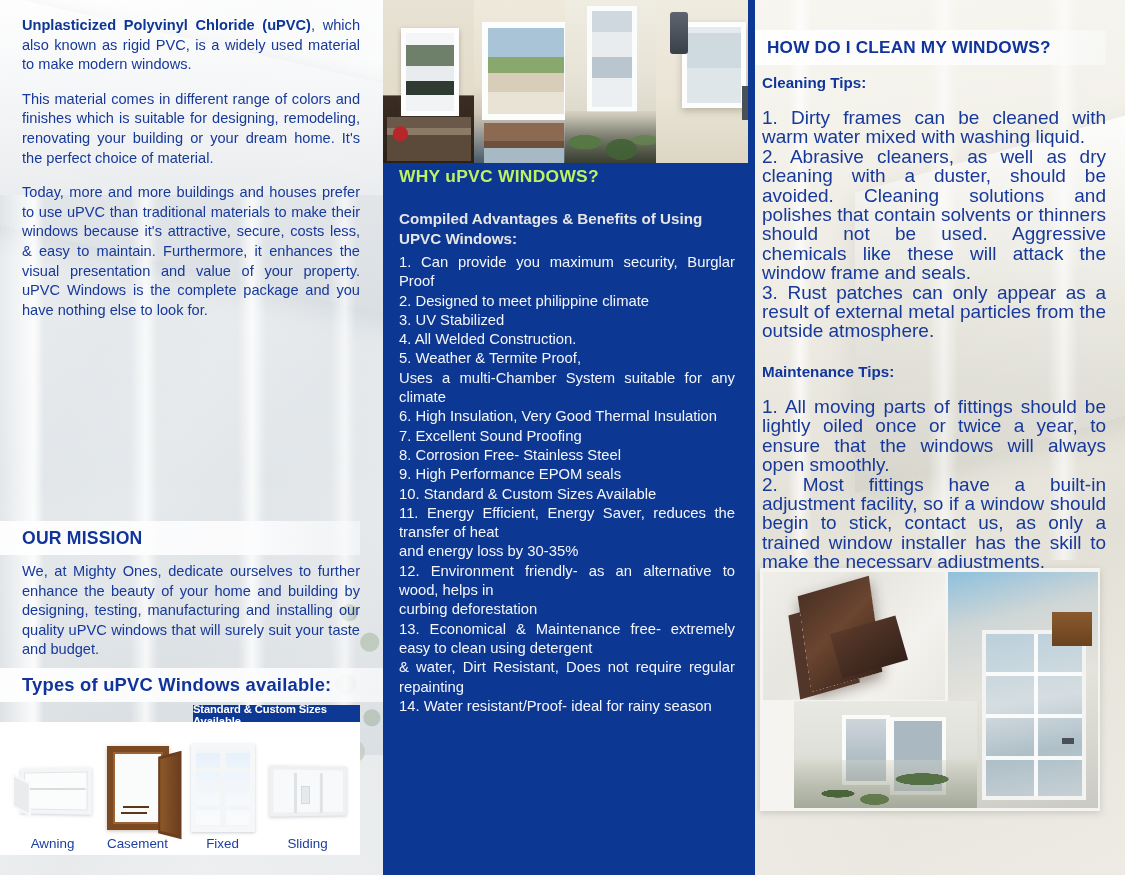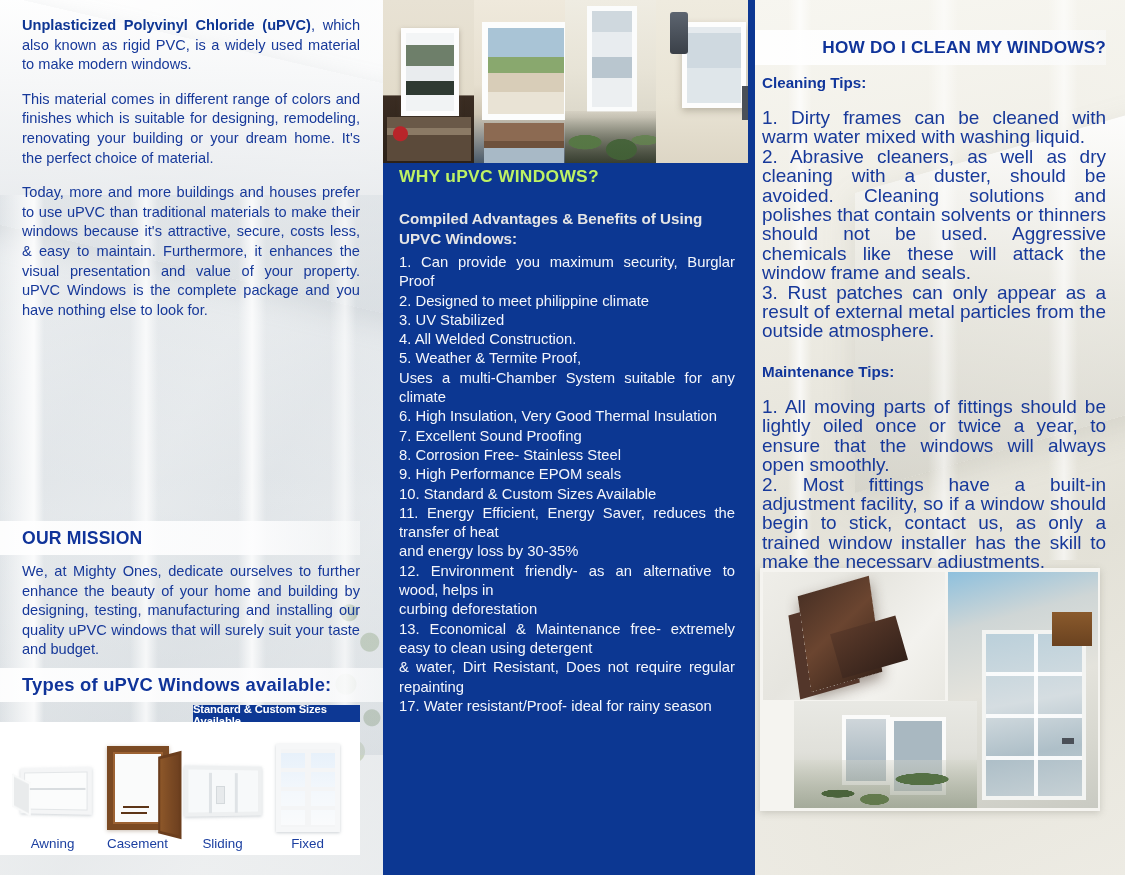--- a/index.html
+++ b/index.html
@@ -292,21 +292,20 @@
         rgba(255,255,255,0) 300px, rgba(255,255,255,.6) 316px, rgba(255,255,255,0) 330px);
   }
   .right-strip {
     position: absolute; left: 0; top: 0; width: 7px; height: 875px;
     background: #0c3792;
   }
   .clean-head {
     position: absolute; left: 7px; top: 30px; width: 351px; height: 35px;
     display: flex; align-items: center; padding-left: 12px;
     font-size: 17.2px;
-    justify-content: flex-end;
   }
   .right-col { position: absolute; left: 14px; top: 74px; width: 344px; }
   .subhead {
     color: #11369b; font-weight: bold; font-size: 15.2px; margin-bottom: 17px;
   }
   .right-col .body-copy { font-size: 19px; line-height: 19.4px; }
 
   .photo-collage {
     position: absolute; left: 760px; top: 568px; width: 340px; height: 243px;
     background: #f5f4f0;
@@ -408,32 +407,32 @@
 
         <div class="win-item">
           <div class="win-art">
               <div class="cas"></div>
             </div>
           <div class="win-label">Casement</div>
         </div>
 
         <div class="win-item">
           <div class="win-art">
-              <div class="sld"></div>
-            </div>
-          <div class="win-label">Sliding</div>
-        </div>
-
-        <div class="win-item">
-          <div class="win-art">
               <div class="fix">
                 <div class="fix-grid"></div>
               </div>
             </div>
           <div class="win-label">Fixed</div>
+        </div>
+
+        <div class="win-item">
+          <div class="win-art">
+              <div class="sld"></div>
+            </div>
+          <div class="win-label">Sliding</div>
         </div>
 
       </div>
     </div>
   </div>
 
   <div class="panel-mid">
 
     <div class="mid-photo">
       <div class="ph ph1"></div>
@@ -456,21 +455,21 @@
         <li class="nojst">7. Excellent Sound Proofing</li>
         <li class="nojst">8. Corrosion Free- Stainless Steel</li>
         <li class="nojst">9. High Performance EPOM seals</li>
         <li class="nojst">10. Standard &amp; Custom Sizes Available</li>
         <li class="jst">11. Energy Efficient, Energy Saver, reduces the transfer of heat</li>
         <li class="nojst">and energy loss by 30-35%</li>
         <li class="jst">12. Environment friendly- as an alternative to wood, helps in</li>
         <li class="nojst">curbing deforestation</li>
         <li class="jst">13. Economical &amp; Maintenance free- extremely easy to clean using detergent</li>
         <li class="jst">&amp; water, Dirt Resistant, Does not require regular repainting</li>
-        <li class="jst">17. Water resistant/Proof- ideal for rainy season</li>
+        <li class="jst">14. Water resistant/Proof- ideal for rainy season</li>
       </ul>
     </div>
   </div>
 
   <div class="panel-right">
     <div class="bg-photo-right"></div>
     <div class="right-strip"></div>
 
     <div class="band clean-head">
       <span class="sec-head">HOW DO I CLEAN MY WINDOWS?</span>

